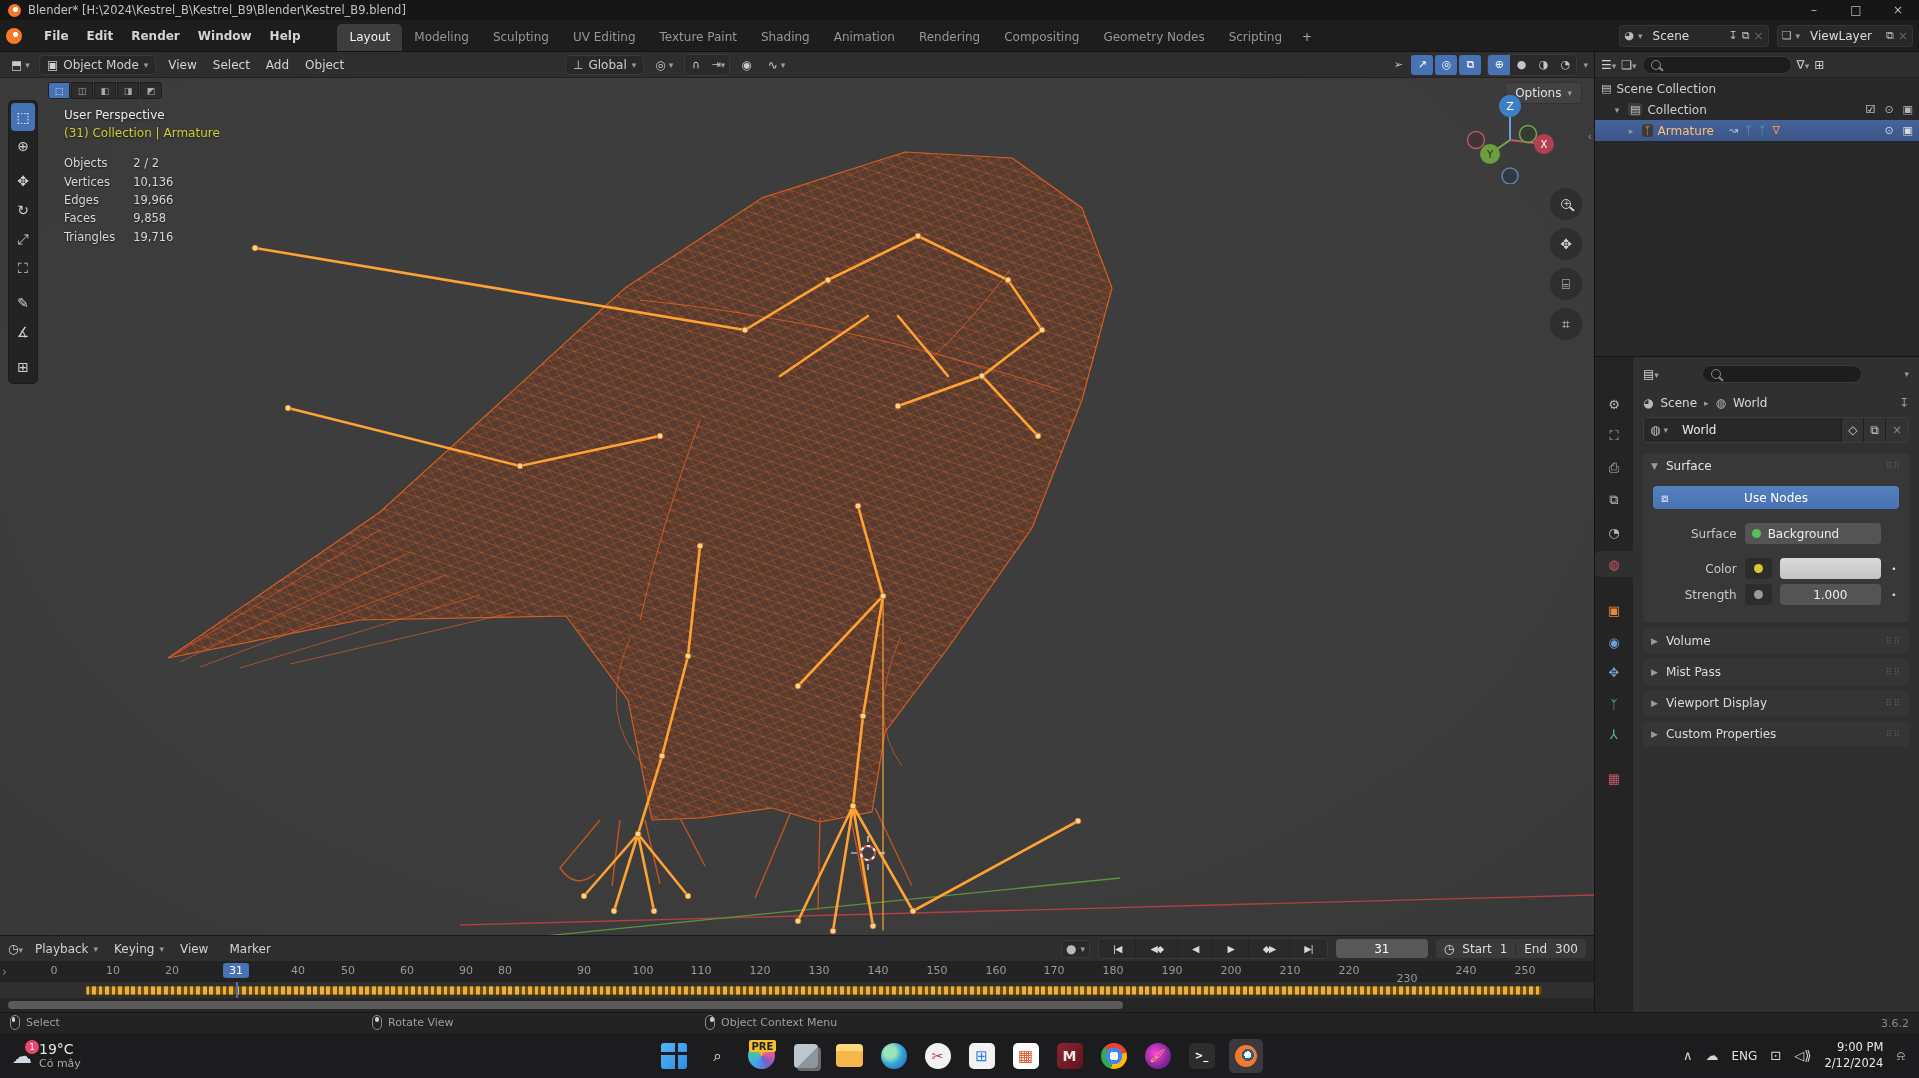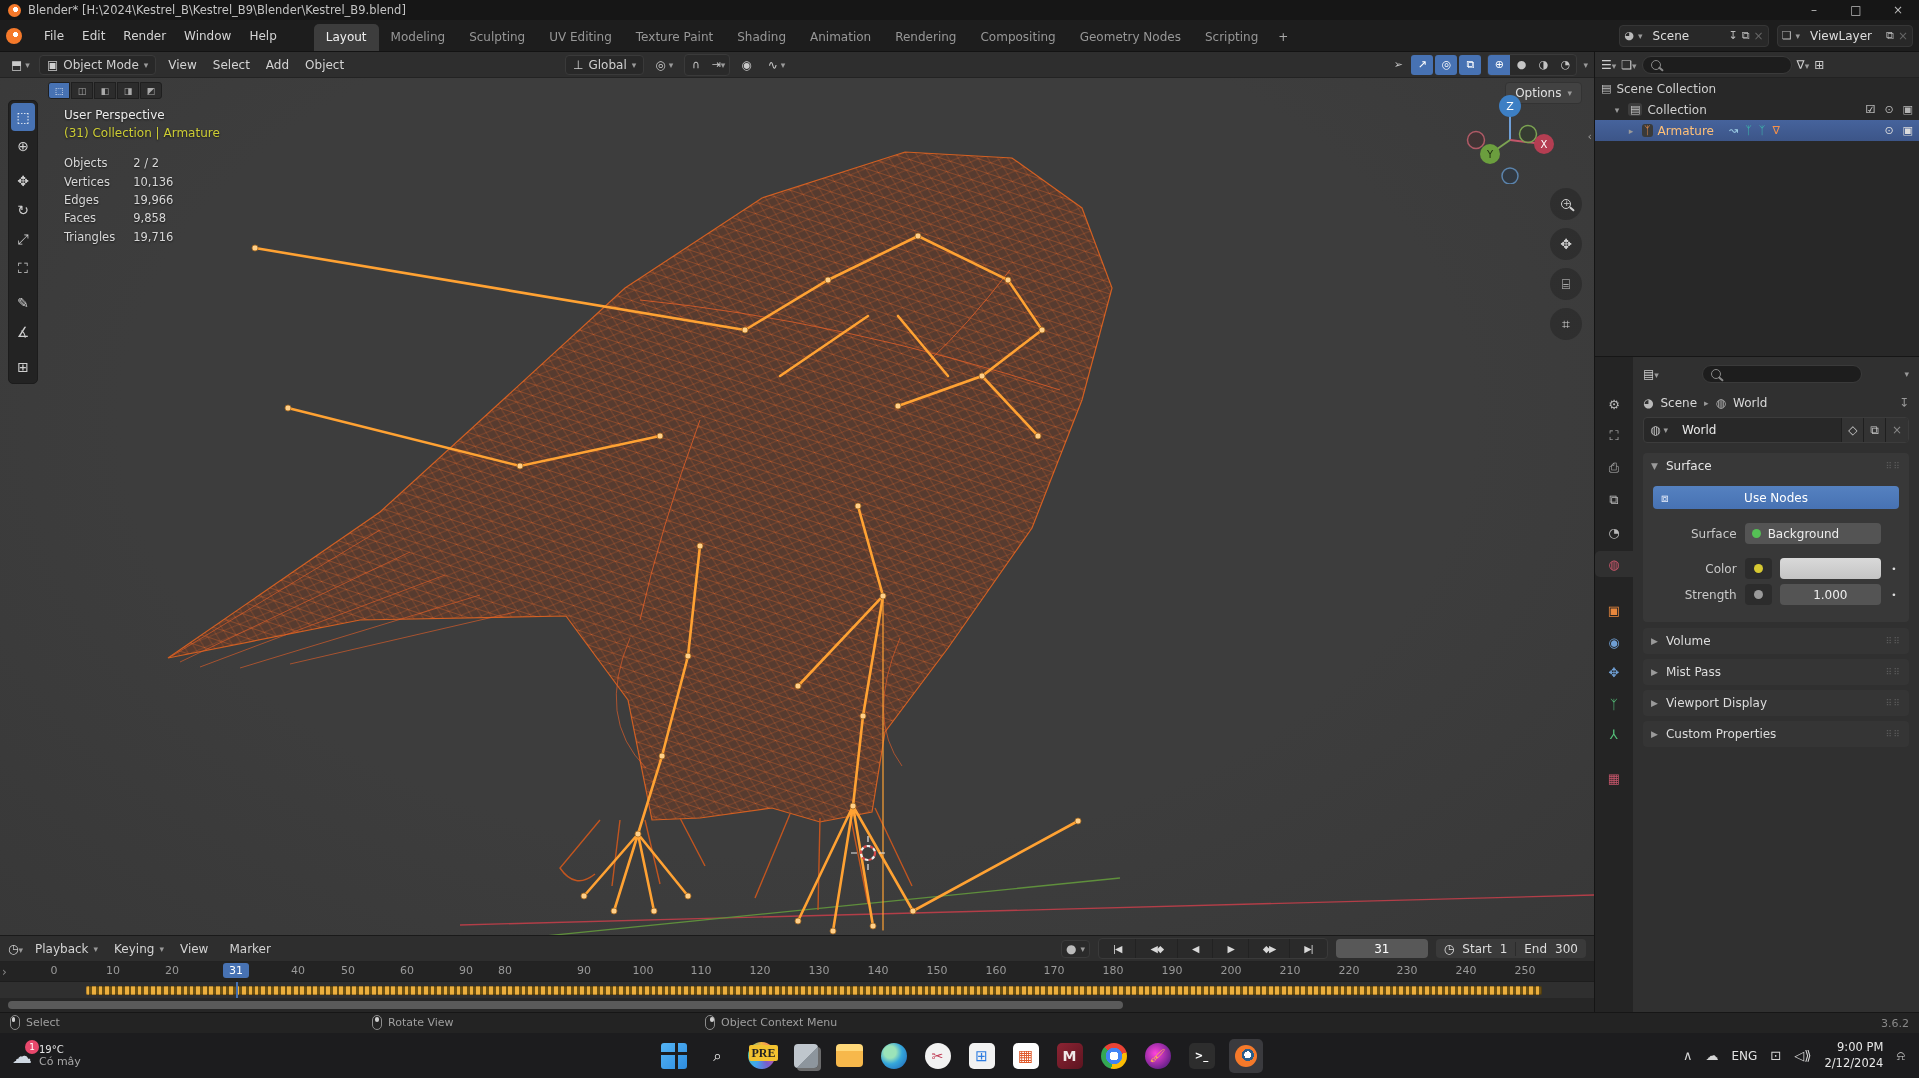--- a/index.html
+++ b/index.html
@@ -11,21 +11,21 @@
   
   .titlebar { height:20px; background:#161616; display:flex; align-items:center; padding-left:8px; flex:0 0 auto; }
   .blogo { width:13px; height:13px; border-radius:50%;
     background:radial-gradient(circle at 60% 42%, #fff 0 2.5px, #f5792a 2.6px 70%); margin-right:7px; }
   .titlebar .ttext { color:#c3c3c3; font-size:11.5px; }
   .wincontrols { margin-left:auto; display:flex; height:100%; }
   .wincontrols span { width:42px; display:flex; align-items:center; justify-content:center; color:#bbb; font-size:12px; }
 
   
   .topbar { height:32px; background:#1d1d1d; display:flex; align-items:center; padding:0 6px; flex:0 0 auto; border-bottom:1px solid #131313; }
-  .topbar .menus { display:flex; margin-left:6px; }
+  .topbar .menus { display:flex; margin-left:6px;font-weight:bold; }
   .topbar .menus > div { padding:4px 9px; color:#d4d4d4; border-radius:3px; }
   .tabs { display:flex; margin-left:28px; align-items:flex-end; height:100%; }
   .tabs > div { padding:6px 12px 7px; color:#979797; border-radius:5px 5px 0 0; }
   .tabs > div.active { background:#3d3d3d; color:#f0f0f0; }
   .tabs > div.add { color:#aaa; padding:6px 8px 7px; }
   .tb-right { margin-left:auto; display:flex; gap:8px; align-items:center; }
   .pill { background:#282828; border:1px solid #363636; border-radius:4px; height:22px; display:flex; align-items:center; padding:0 4px; gap:4px; }
   .pill .seg { color:#bbb; font-size:11px; }
   .pill .nm { color:#ddd; padding:0 6px; min-width:78px; }
   .pill .dim { color:#666; }
@@ -162,27 +162,27 @@
   .m-left .mouse::before { left:0.5px; }
   .m-mid .mouse::before { left:2.4px; }
   .m-right .mouse::before { right:0.5px; }
   .version { margin-left:auto; margin-right:10px; color:#8a8a8a; font-size:11px; }
 
   
   .taskbar { height:45px; background:#1c1c1e; display:flex; align-items:center; position:relative; flex:0 0 auto; }
   .weather { display:flex; align-items:center; gap:7px; margin-left:12px; }
   .wcloud { position:relative; font-size:20px; color:#cfd8e2; }
   .wbadge { position:absolute; top:-4px; right:-7px; background:#e8486c; color:#fff; font-size:9px; width:14px; height:14px; border-radius:50%; display:flex; align-items:center; justify-content:center; }
-  .wtxt .t1 { color:#e6e6e6; font-size:10px; }
+  .wtxt .t1 { color:#e6e6e6; font-size:14px; }
   .wtxt .t2 { color:#a8a8a8; font-size:11px; }
   .tb-center { position:absolute; left:50%; transform:translateX(-50%); display:flex; gap:10px; align-items:center; }
   .ti { width:34px; height:34px; border-radius:5px; display:flex; align-items:center; justify-content:center; position:relative; font-size:15px; color:#eee; }
   .ti .tglyph { z-index:1; }
   .ti .tbadge:empty, .ti .trun:empty { display:none; }
-  .ti .tbadge { position:absolute; bottom:8px; left:1px; background:#f2c230; color:#222; font-size:12px; font-weight:bold; padding:0.5px 2.5px; border-radius:2px; z-index:2;font-family:Liberation Serif, serif; }
+  .ti .tbadge { position:absolute; bottom:17px; left:1px; background:#f2c230; color:#222; font-size:10px; font-weight:bold; padding:0.5px 2.5px; border-radius:2px; z-index:2; }
   .ti-start { background:linear-gradient(90deg,transparent 0 14.5px,#1c1c1e 14.5px 17.5px,transparent 17.5px),linear-gradient(0deg,transparent 0 14.5px,#1c1c1e 14.5px 17.5px,transparent 17.5px),linear-gradient(135deg,#54b4f5,#2e8de0); background-clip:border-box; border-radius:3px; width:26px; height:26px; margin:4px; }
   .ti-search { color:#e8e8e8; }
   .ti-copilot { background:conic-gradient(#f6b63c,#ef5a8b,#7a5cc9,#3fa7ee,#47c2a0,#f6b63c); border-radius:50%; width:27px; height:27px; margin:3.5px; }
   .ti-taskview { background:linear-gradient(135deg,#bfc6cd 0 55%,#8d959d 55%); border-radius:4px; width:24px; height:24px; margin:5px; box-shadow:3px 3px 0 rgba(255,255,255,.35); }
   .ti-explorer { background:linear-gradient(#ffd879 0 30%,#f7b84b 30%); border-radius:4px; width:27px; height:23px; margin:5.5px 3.5px; }
   .ti-edge { background:radial-gradient(circle at 35% 35%, #9be3b9 0 25%, #35a6db 50%, #1e5fb4 100%); border-radius:50%; width:26px; height:26px; margin:4px; }
   .ti-snip { background:#f2f2f2; border-radius:50%; width:26px; height:26px; margin:4px; color:#c03952; font-size:14px; }
   .ti-store { background:#f2f2f2; border-radius:5px; width:26px; height:26px; margin:4px; color:#2f7de1; font-size:15px; }
   .ti-layout { background:#fff; border-radius:5px; width:26px; height:26px; margin:4px; color:#e05a2b; font-size:16px; }
   .ti-mapp { background:linear-gradient(135deg,#8c2433,#5d1420); border-radius:5px; width:26px; height:26px; margin:4px; color:#f0e8e8; font-weight:bold; font-size:14px; }
@@ -584,21 +584,21 @@
               <span class="rlab" style="left: 819px;"><i style="font-style:normal;">130</i></span>
               <span class="rlab" style="left: 878px;"><i style="font-style:normal;">140</i></span>
               <span class="rlab" style="left: 937px;"><i style="font-style:normal;">150</i></span>
               <span class="rlab" style="left: 996px;"><i style="font-style:normal;">160</i></span>
               <span class="rlab" style="left: 1054px;"><i style="font-style:normal;">170</i></span>
               <span class="rlab" style="left: 1113px;"><i style="font-style:normal;">180</i></span>
               <span class="rlab" style="left: 1172px;"><i style="font-style:normal;">190</i></span>
               <span class="rlab" style="left: 1231px;"><i style="font-style:normal;">200</i></span>
               <span class="rlab" style="left: 1290px;"><i style="font-style:normal;">210</i></span>
               <span class="rlab" style="left: 1349px;"><i style="font-style:normal;">220</i></span>
-              <span class="rlab" style="left: 1407px;"><i style="font-style:normal;">230</i></span>
+              <span class="rlab" style="left: 1407px; margin-top: 8px;"><i style="font-style:normal;">230</i></span>
               <span class="rlab" style="left: 1466px; text-align: center;"><i style="font-style:normal;">240</i></span>
               <span class="rlab" style="left: 1525px;"><i style="font-style:normal;">250</i></span>
             </div>
         </div>
         <div class="t-keys">
           <div class="keystrip"></div>
           <div class="framelinewrap"></div>
         </div>
         <div class="t-scroll">
           <div class="handle"></div>

